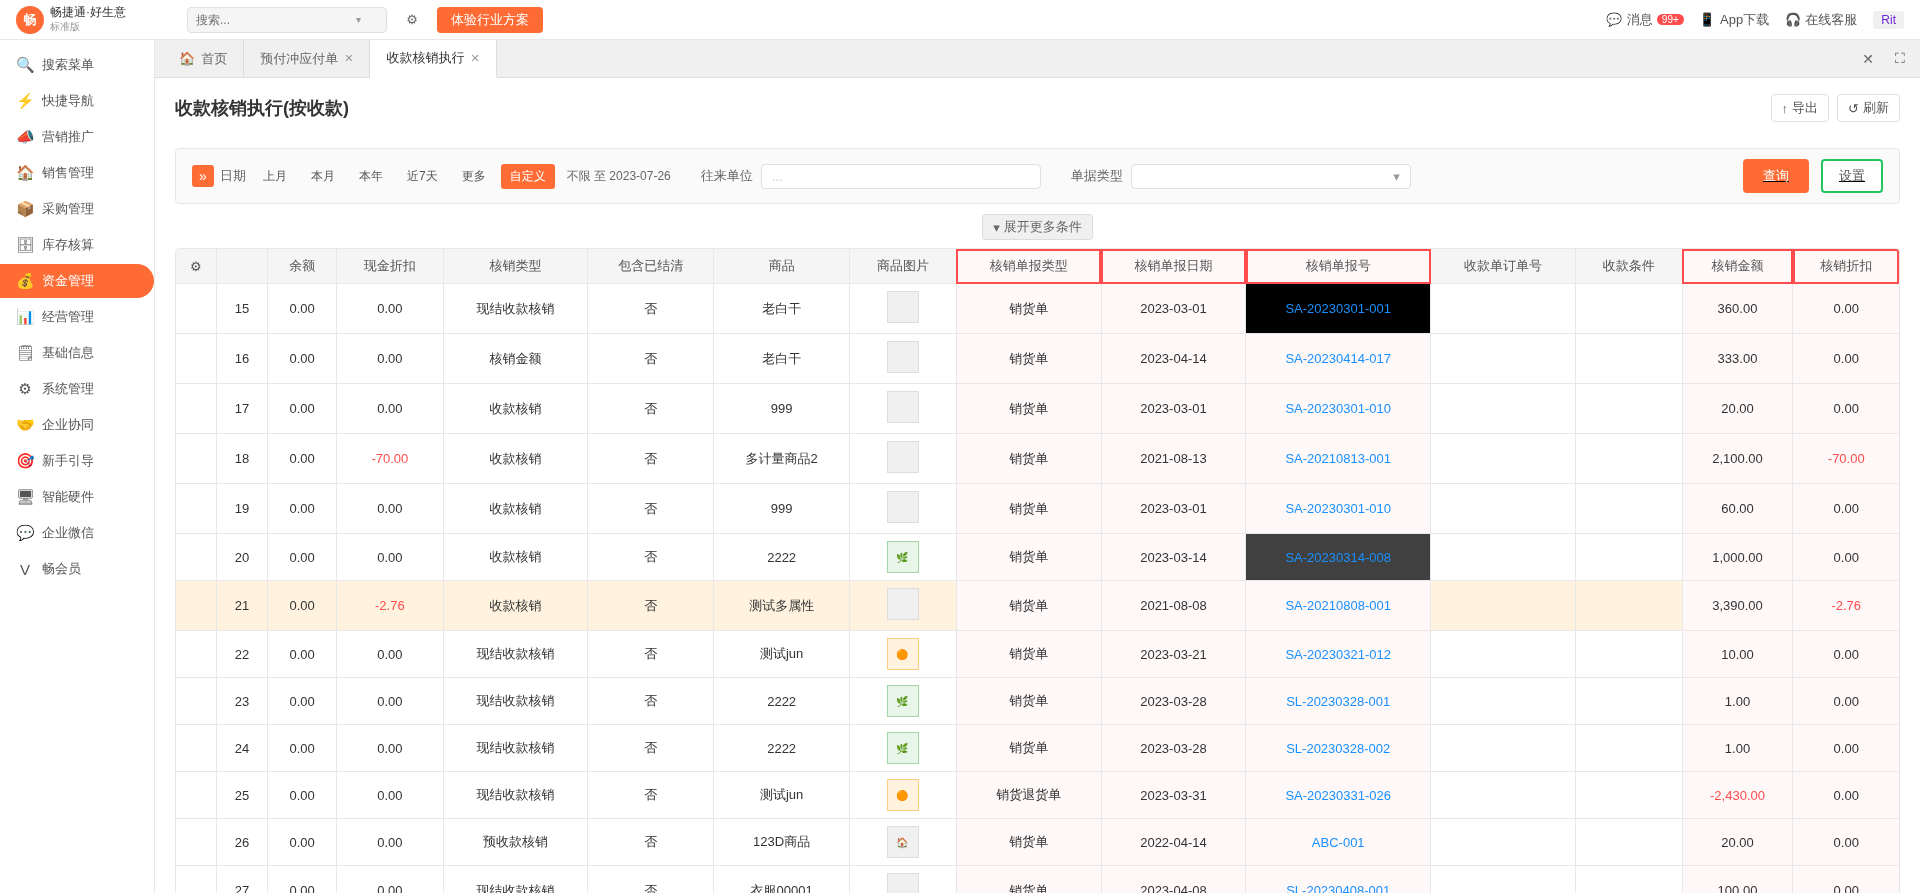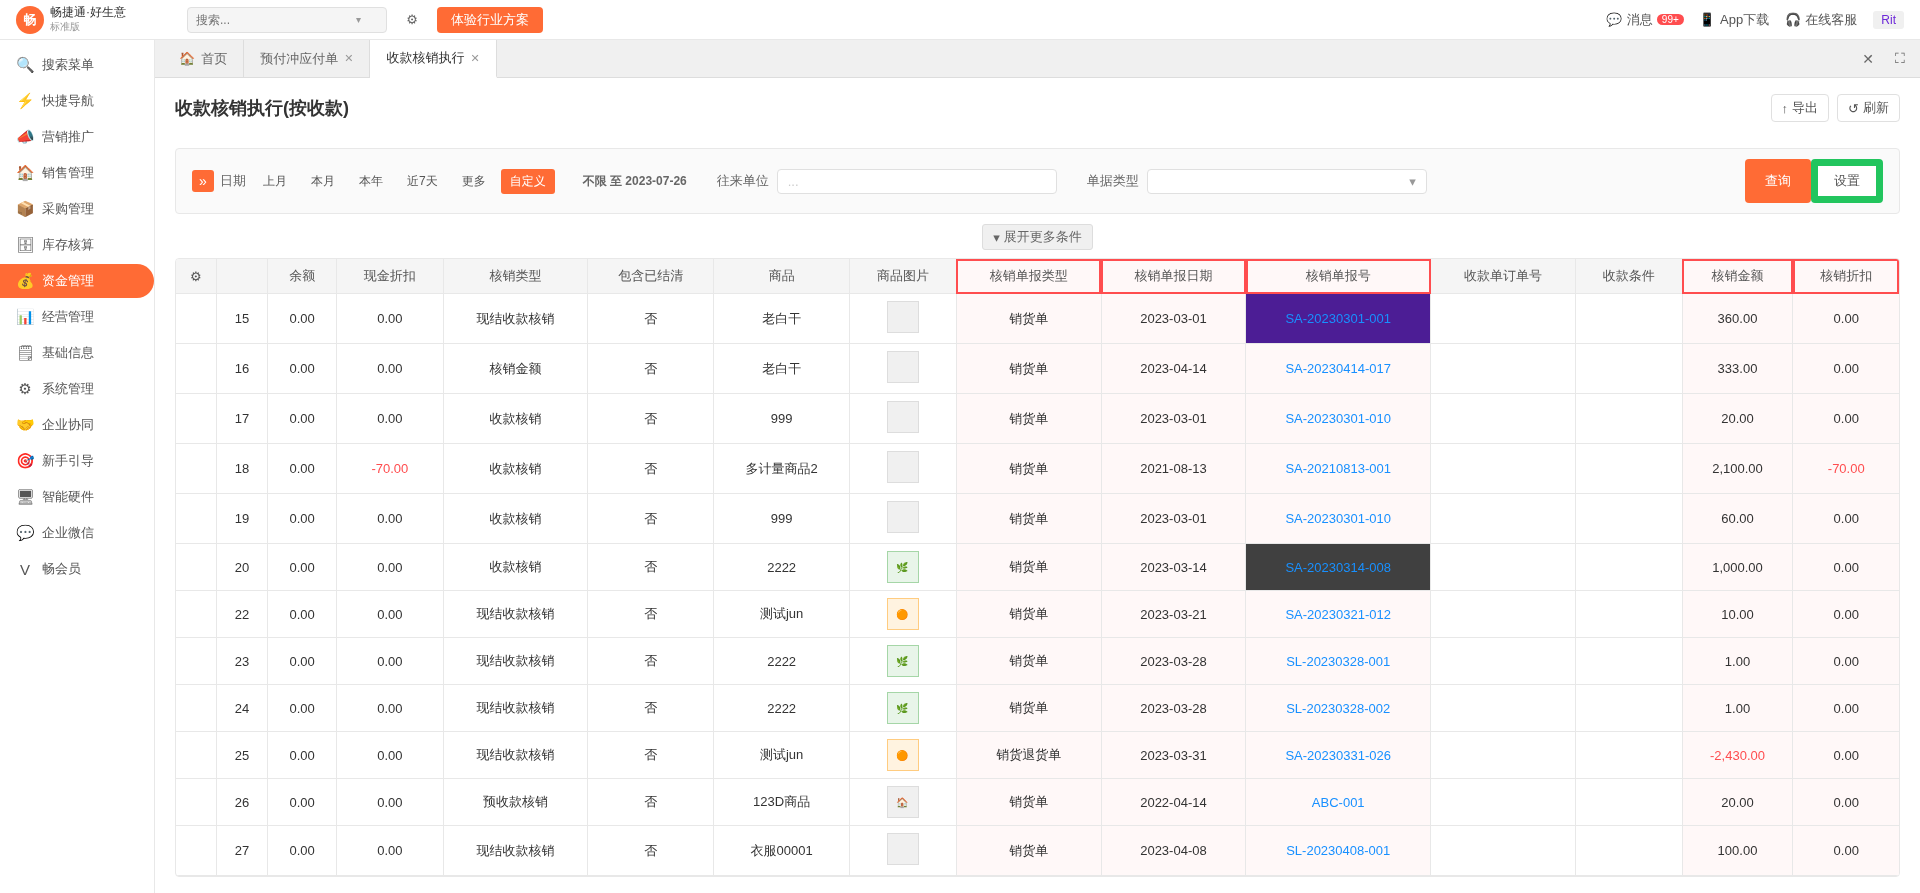--- a/index.html
+++ b/index.html
@@ -54,21 +54,21 @@
     .filter-section { display: flex; align-items: center; gap: 8px; }
     .filter-label { color: #666; font-size: 13px; white-space: nowrap; }
     .filter-dates { display: flex; gap: 6px; align-items: center; }
     .date-btn { padding: 3px 8px; cursor: pointer; color: #555; font-size: 12px; border: 1px solid transparent; border-radius: 3px; }
     .date-btn.active { background: #ff6b35; color: #fff; border-radius: 3px; }
     .date-range-text { color: #666; font-size: 12px; }
     .filter-input { display: flex; align-items: center; border: 1px solid #e0e0e0; border-radius: 4px; padding: 4px 10px; background: #fff; min-width: 200px; color: #999; gap: 6px; }
     .filter-select { display: flex; align-items: center; border: 1px solid #e0e0e0; border-radius: 4px; padding: 4px 10px; background: #fff; min-width: 200px; color: #999; gap: 6px; }
     .expand-btn { display: flex; align-items: center; gap: 4px; color: #666; cursor: pointer; font-size: 12px; background: #f0f0f0; border: 1px solid #ddd; border-radius: 3px; padding: 3px 10px; }
     .query-btn { background: #ff6b35; color: #fff; border: none; border-radius: 4px; padding: 6px 20px; cursor: pointer; font-size: 13px; }
-    .settings-btn { background: #fff; color: #555; border: 7px solid #22c55e; border-radius: 4px; padding: 6px 16px; cursor: pointer; font-size: 13px; }
+    .settings-btn { background: #fff; color: #555; border: 2px solid #22c55e; border-radius: 4px; padding: 6px 16px; cursor: pointer; font-size: 13px; }
     .expand-row { display: flex; justify-content: center; margin-bottom: 8px; }
 
     
     .table-container { border: 1px solid #e8e8e8; border-radius: 4px; overflow: hidden; }
     table { width: 100%; border-collapse: collapse; }
     thead tr { background: #f5f5f5; }
     th { padding: 8px 10px; text-align: center; border-bottom: 1px solid #e8e8e8; border-right: 1px solid #e8e8e8; color: #555; font-weight: 500; white-space: nowrap; font-size: 13px; }
     th:last-child { border-right: none; }
     td { padding: 7px 10px; text-align: center; border-bottom: 1px solid #e8e8e8; border-right: 1px solid #e8e8e8; color: #333; font-size: 13px; white-space: nowrap; }
     td:last-child { border-right: none; }
@@ -229,38 +229,38 @@
             <div class="filter-section">
               <span class="filter-label">日期</span>
               <div class="filter-dates">
                 <span class="date-btn">上月</span>
                 <span class="date-btn">本月</span>
                 <span class="date-btn">本年</span>
                 <span class="date-btn">近7天</span>
                 <span class="date-btn">更多</span>
                 <span class="date-btn active">自定义</span>
               </div>
-              <div style="margin-left:20px;font-weight:bold;">
+              <div style="margin-left:4px;">
                 <div class="date-range-text">不限 至 2023-07-26</div>
               </div>
             </div>
             <div style="margin-left:24px;" class="filter-section">
               <span class="filter-label">往来单位</span>
               <div class="filter-input" style="width:280px;">
                 <span style="color:#ccc;">...</span>
               </div>
             </div>
             <div style="margin-left:24px;" class="filter-section">
               <span class="filter-label">单据类型</span>
               <div class="filter-select" style="width:280px;">
                 <span style="flex:1;"></span>
                 <span>▾</span>
               </div>
             </div>
-            <div style="margin-left:auto;display:flex;gap:0;">
+            <div style="margin-left:auto;display:flex;gap:12px;text-decoration:underline;">
               <button class="query-btn">查询</button>
               <button class="settings-btn">设置</button>
             </div>
           </div>
         </div>
 
         <div class="expand-row">
           <div class="expand-btn">
             <span>▾</span>
             <span>展开更多条件</span>
@@ -296,21 +296,21 @@
       <td></td>
       <td>15</td>
       <td>0.00</td>
       <td class="">0.00</td>
       <td>现结收款核销</td>
       <td>否</td>
       <td>老白干</td>
       <td style="text-align:center;"><div class="img-placeholder"></div></td>
       <td style="background:#fff8f8;">销货单</td>
       <td style="background:#fff8f8;">2023-03-01</td>
-      <td style="background:#4c1d95;"><a class="link-text">SA-20230301-001</a></td>
+      <td style="background:#000000;"><a class="link-text">SA-20230301-001</a></td>
       <td></td>
       <td></td>
       <td class="" style="background:#fff8f8;">360.00</td>
       <td class="" style="background:#fff8f8;">0.00</td>
     </tr>
                 <tr>
       <td></td>
       <td>16</td>
       <td>0.00</td>
       <td class="">0.00</td>
@@ -386,20 +386,37 @@
       <td>否</td>
       <td>2222</td>
       <td style="text-align:center;"><div class="img-placeholder img-green">🌿</div></td>
       <td style="background:#fff8f8;">销货单</td>
       <td style="background:#fff8f8;">2023-03-14</td>
       <td style="background:#404040;"><a class="link-text">SA-20230314-008</a></td>
       <td></td>
       <td></td>
       <td class="" style="background:#fff8f8;">1,000.00</td>
       <td class="" style="background:#fff8f8;">0.00</td>
+    </tr>
+                <tr class="highlighted">
+      <td></td>
+      <td>21</td>
+      <td>0.00</td>
+      <td class="red-text">-2.76</td>
+      <td>收款核销</td>
+      <td>否</td>
+      <td>测试多属性</td>
+      <td style="text-align:center;"><div class="img-placeholder"></div></td>
+      <td style="background:#fff8f8;">销货单</td>
+      <td style="background:#fff8f8;">2021-08-08</td>
+      <td style="background:#fff8f8;"><a class="link-text">SA-20210808-001</a></td>
+      <td></td>
+      <td></td>
+      <td class="" style="background:#fff8f8;">3,390.00</td>
+      <td class="red-text" style="background:#fff8f8;">-2.76</td>
     </tr>
                 <tr>
       <td></td>
       <td>22</td>
       <td>0.00</td>
       <td class="">0.00</td>
       <td>现结收款核销</td>
       <td>否</td>
       <td>测试jun</td>
       <td style="text-align:center;"><div class="img-placeholder img-orange">🟠</div></td>

